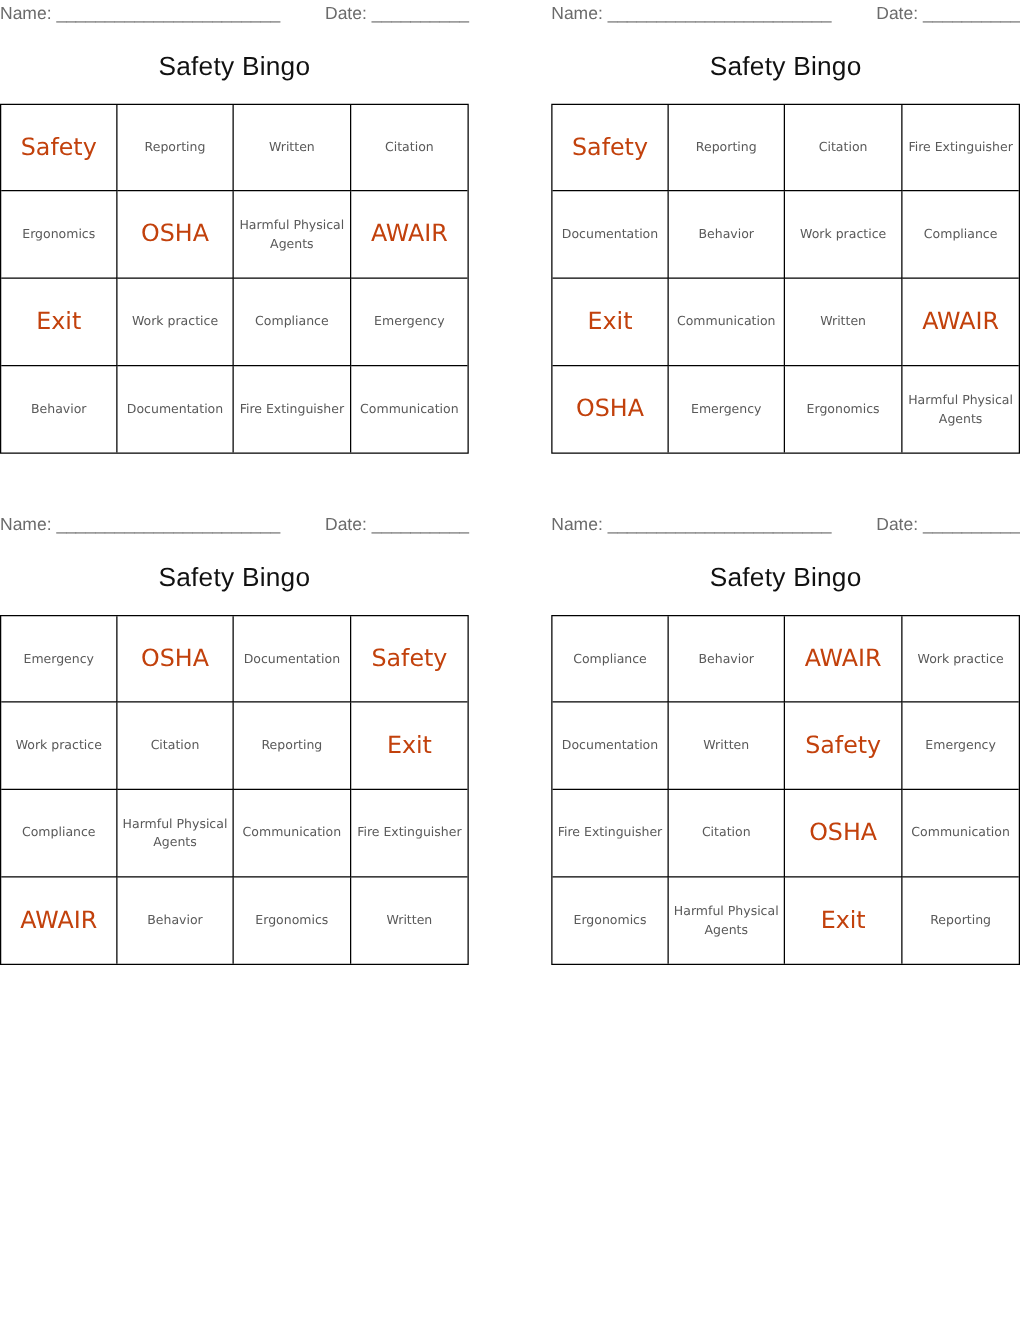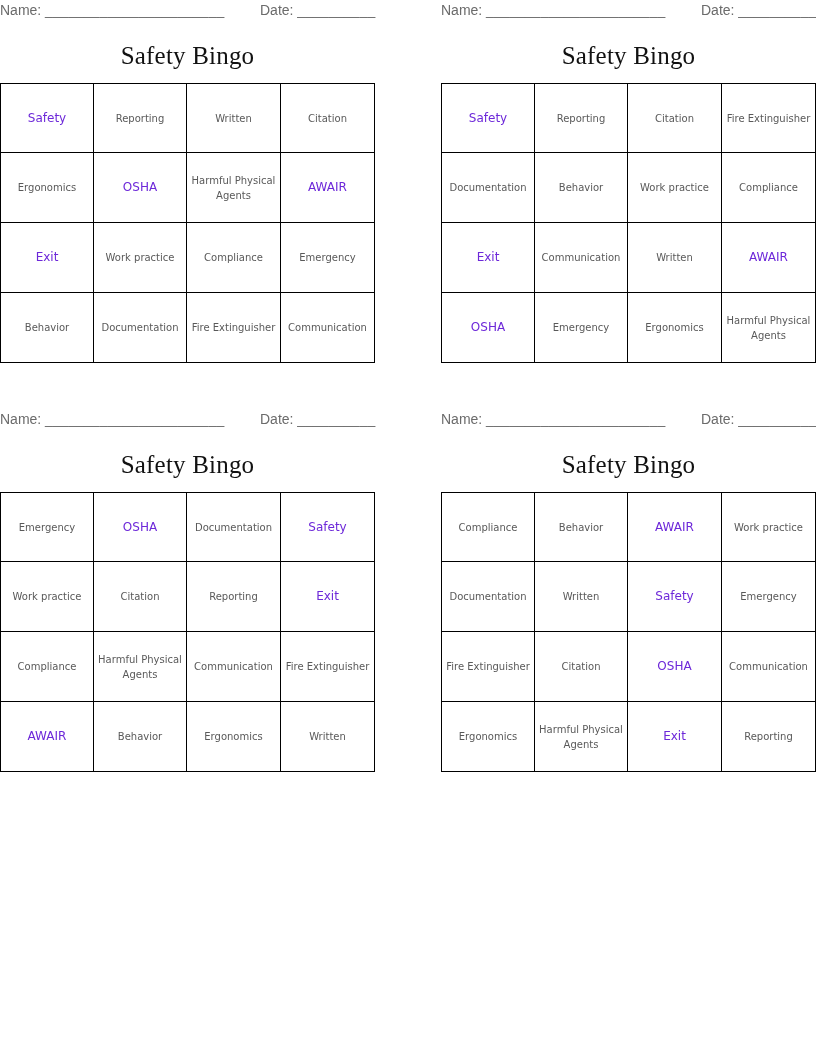--- a/index.html
+++ b/index.html
@@ -42,22 +42,22 @@
       position: absolute;
       left: 260px;
       text-align: right;
     }
     .title {
       position: absolute;
       top: 42px;
       left: 0;
       width: 375px;
       text-align: center;
-      font-family: Liberation Serif, serif;
-      font-size: 25px;
+      font-family: Liberation Sans, sans-serif;
+      font-size: 21px;
       color: #111111;
       letter-spacing: 0.2px;
     }
     .grid {
       position: absolute;
       top: 83px;
       left: 0;
       width: 373px;
       height: 278px;
       border: 1px solid #000000;
@@ -75,22 +75,22 @@
       font-family: "DejaVu Sans", sans-serif;
       font-size: 10px;
       line-height: 15px;
       color: #595959;
       padding: 0 3px;
       box-sizing: border-box;
     }
     .cell.col-3 { border-right: none; }
     .cell.row-3 { border-bottom: none; }
     .cell.big {
-      font-size: 12px;
-      color: #6d28d9;
+      font-size: 19px;
+      color: #c2410c;
     }
   </style>
 </head>
 <body>
 
 <div id="cards-root">
   <div class="card c0">
     <div class="header-line">
       <span class="name-field">Name: _______________________</span>
       <span class="date-field">Date: __________</span>

